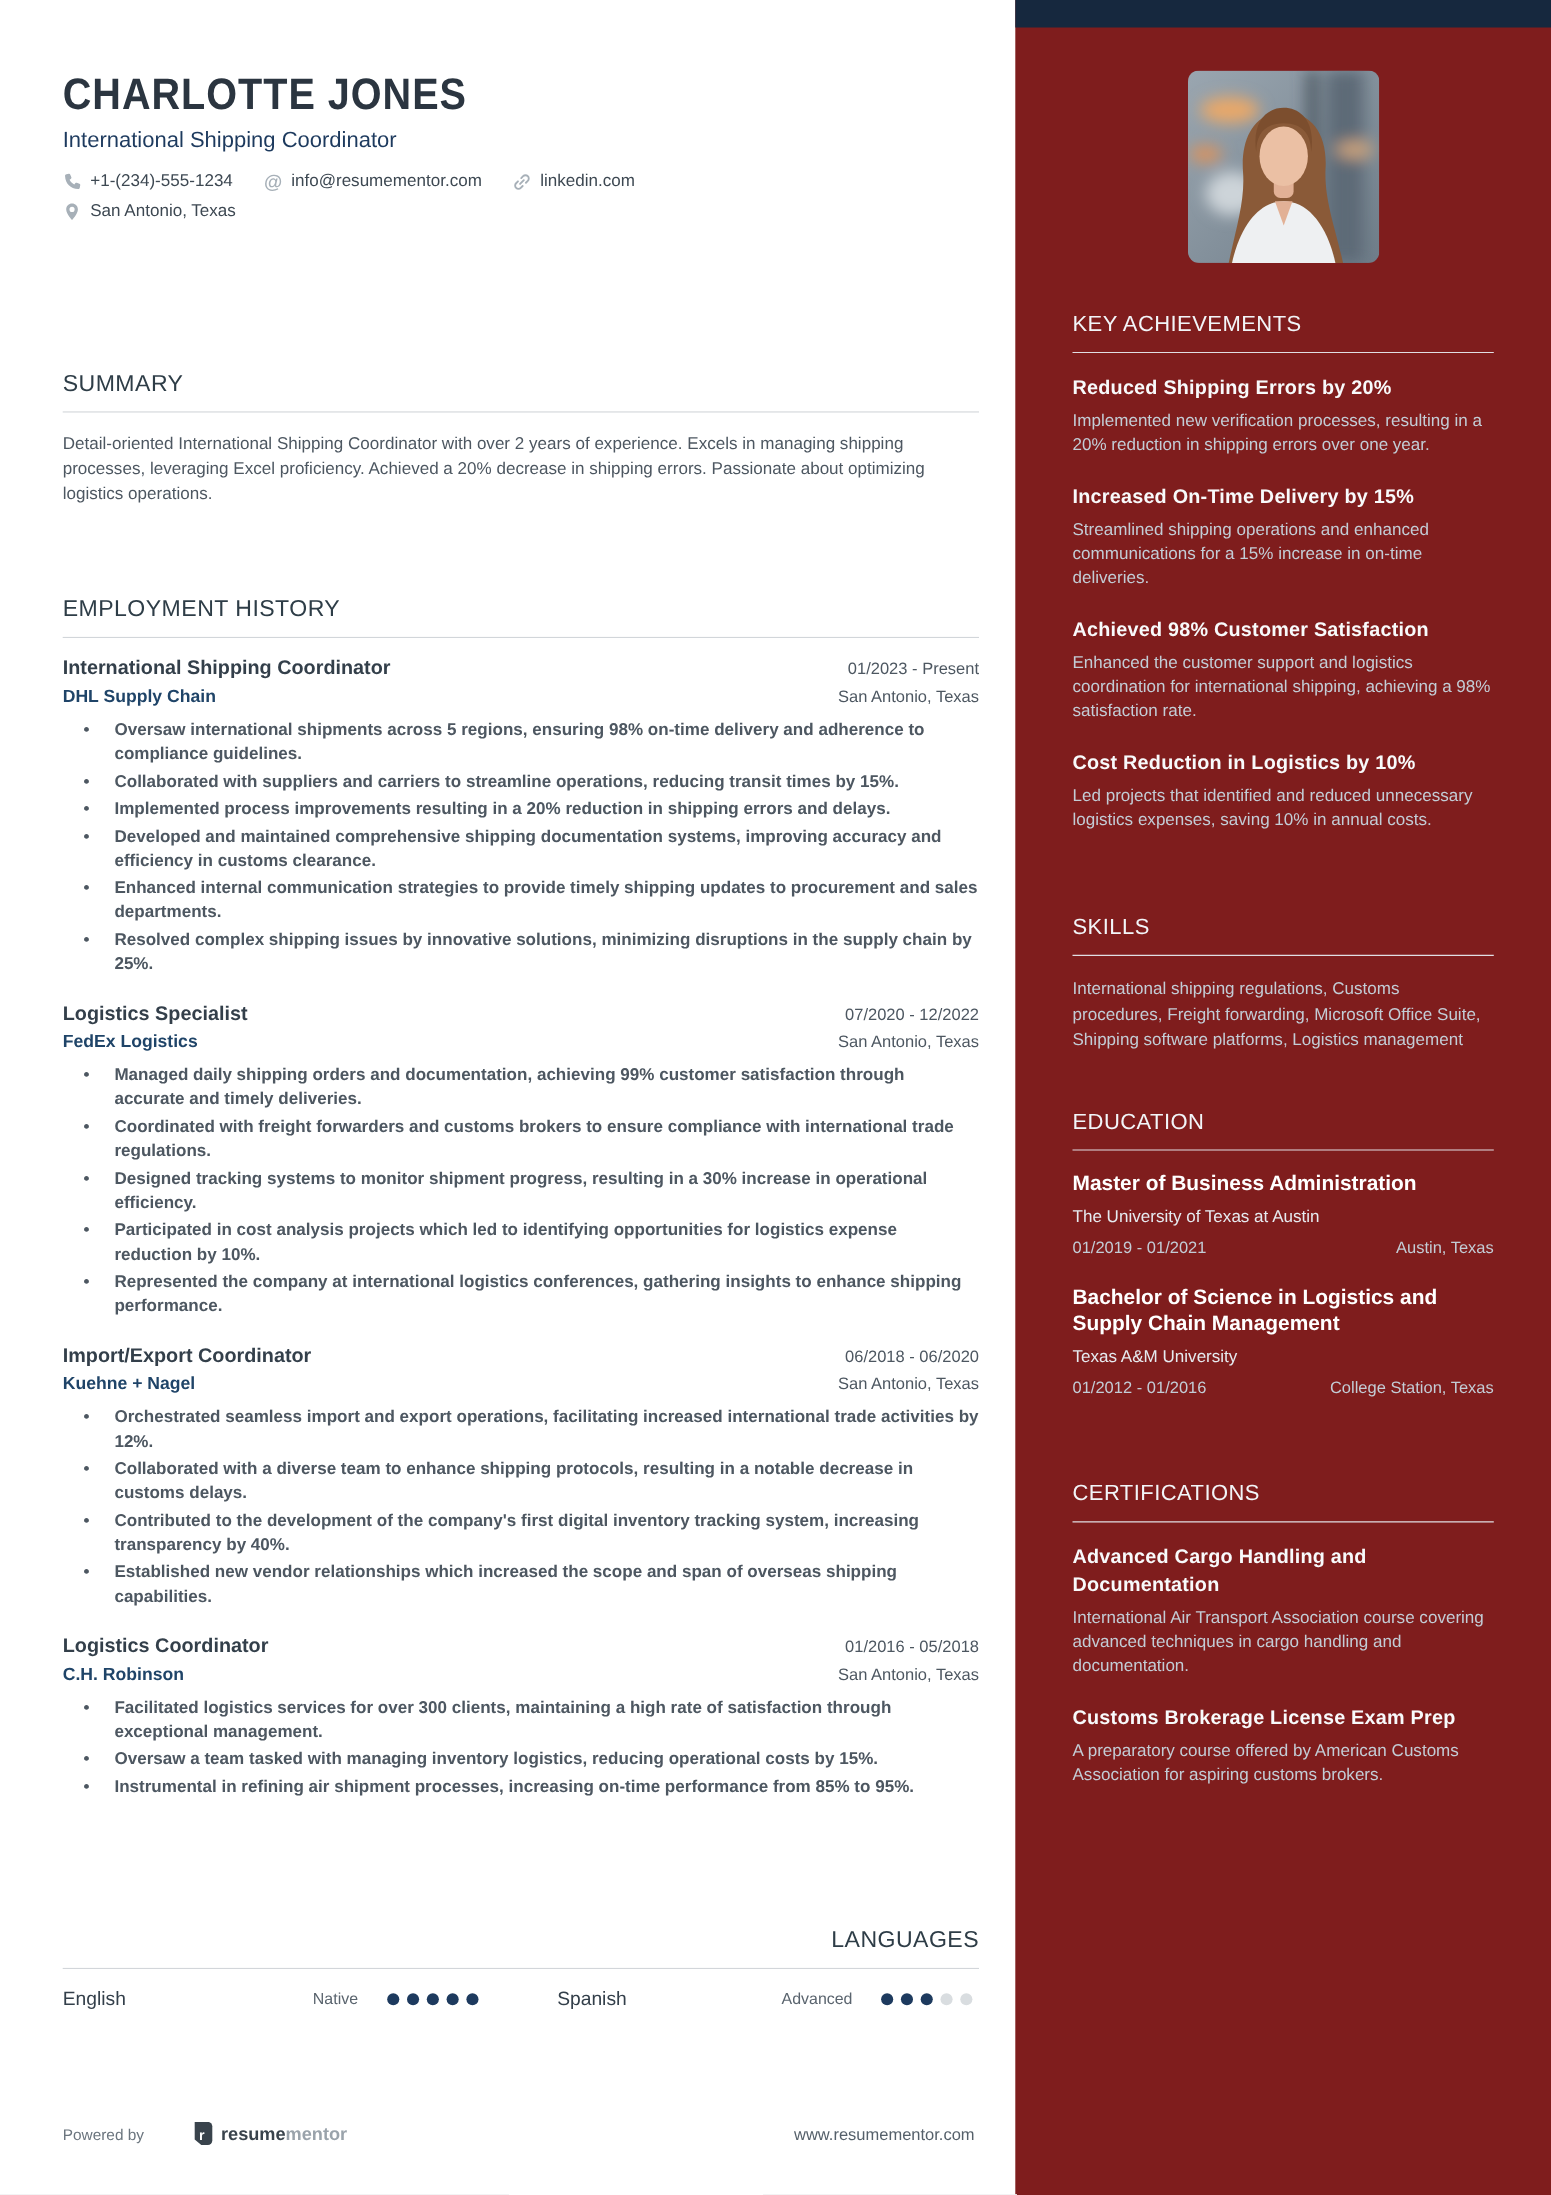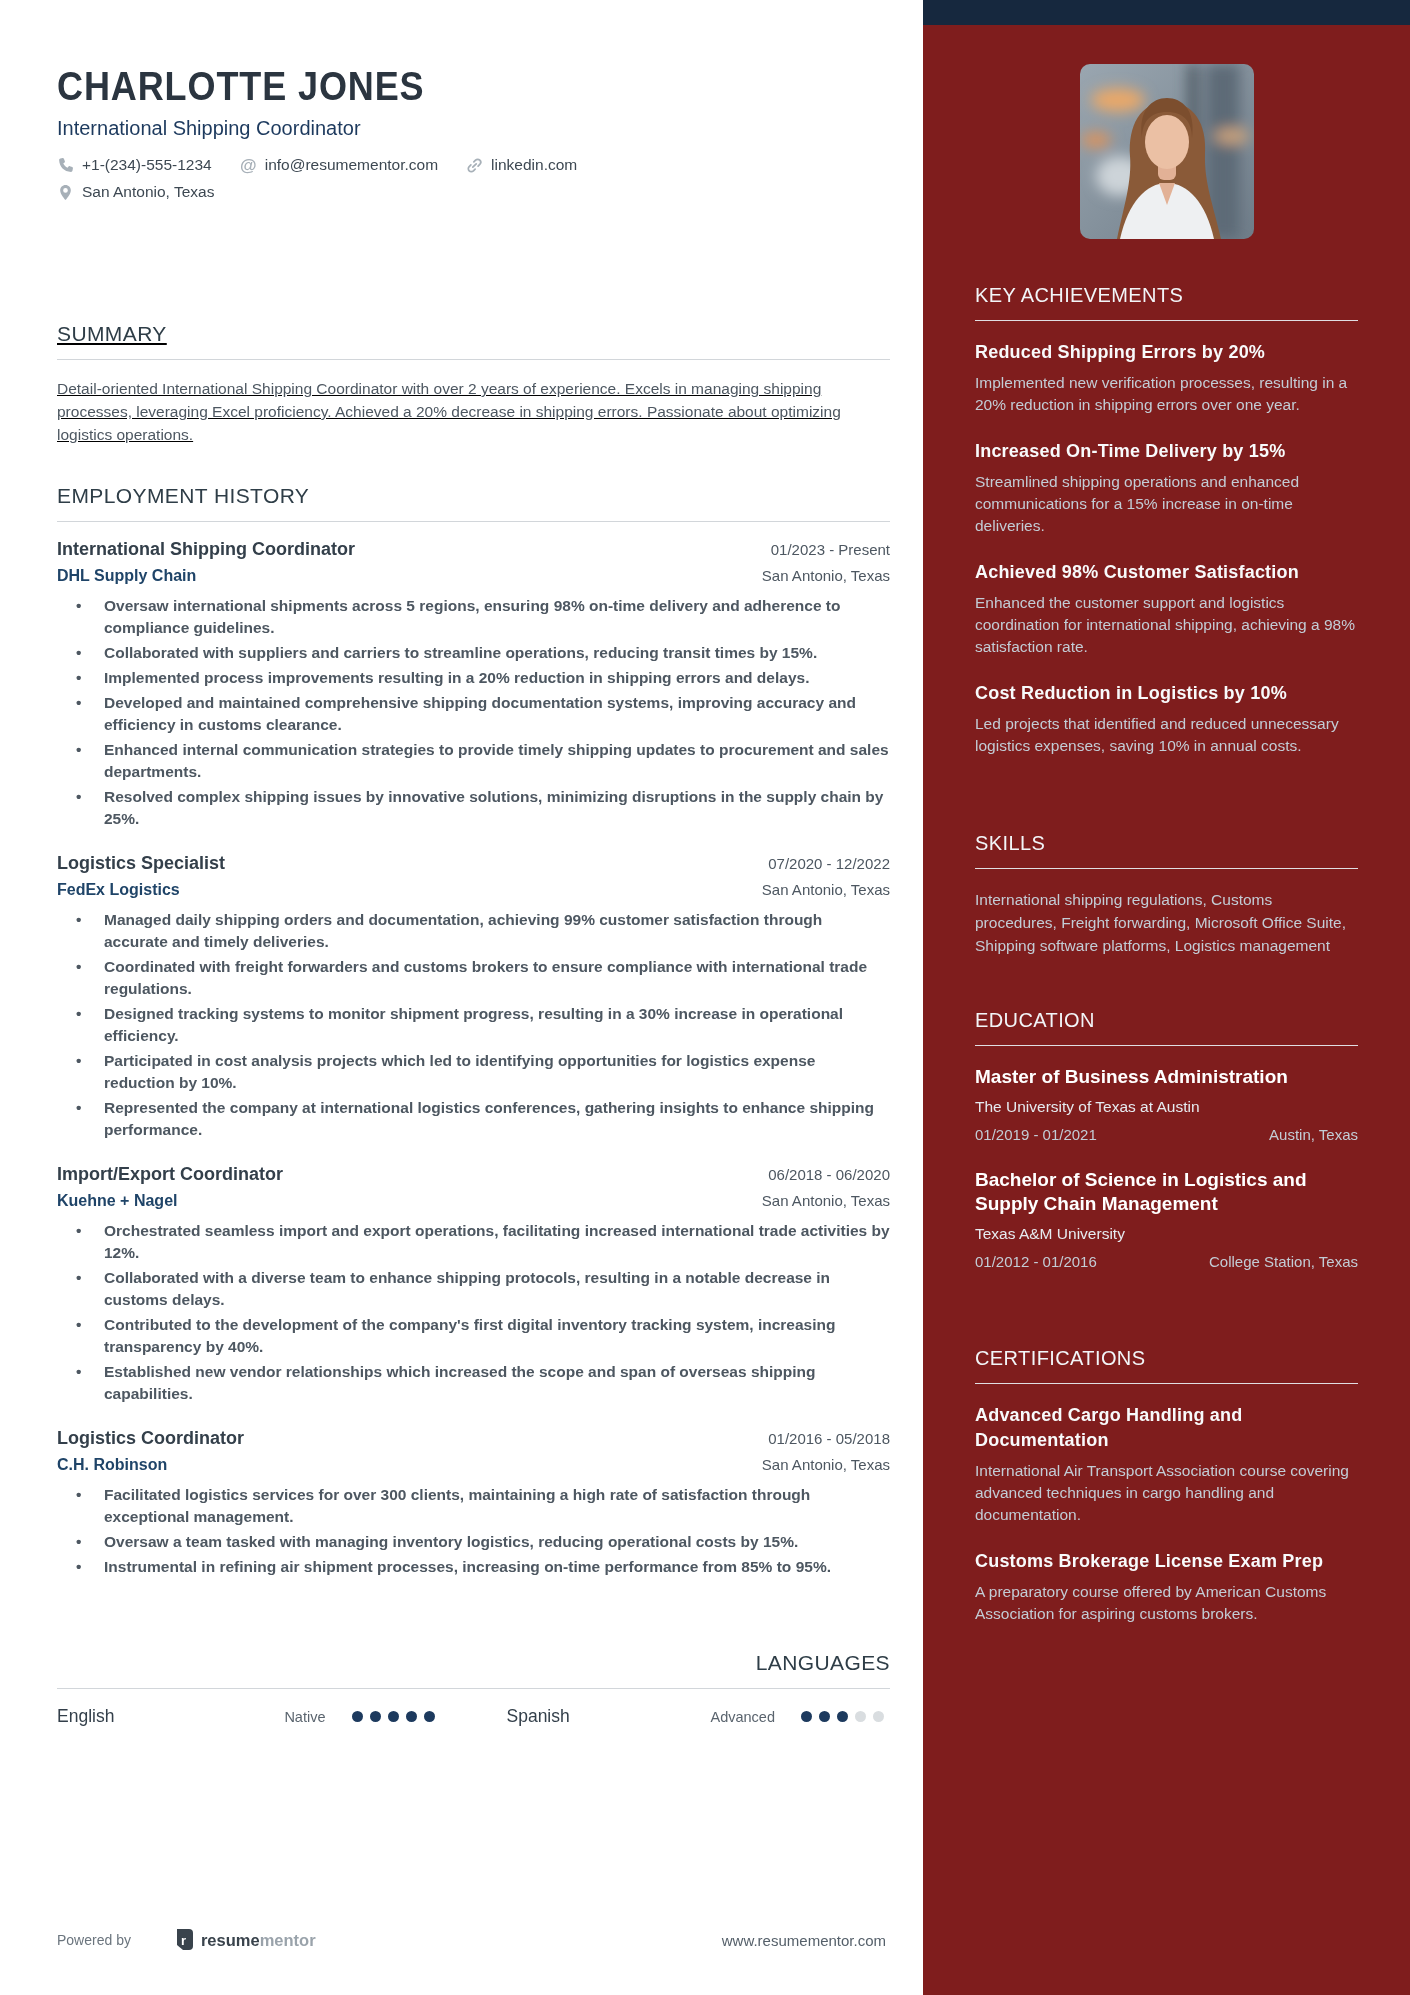--- a/index.html
+++ b/index.html
@@ -1,29 +1,29 @@
 <!DOCTYPE html>
 <html><head>
 <meta charset="utf-8">
 <style>
   html,body{margin:0;padding:0;background:#e9eaec;}
   .page{position:relative;width:1410px;height:1995px;background:#ffffff;display:flex;
         font-family:"Liberation Sans",sans-serif;overflow:hidden;margin:0 auto;}
   
-  .left{width:923px;box-sizing:border-box;padding:64px 33px 44px 57px;display:flex;flex-direction:column;}
+  .left{width:923px;box-sizing:border-box;padding:64px 33px 44px 57px;display:flex;flex-direction:column;gap:43px;}
   .name{margin:0;font-size:40px;line-height:44px;font-weight:700;color:#2b3540;letter-spacing:1px;
         transform:scaleX(.9);transform-origin:left;white-space:nowrap;}
   .job-main-title{margin-top:9px;font-size:20px;color:#1d3a5e;}
   .contact-rows{margin-top:16px;}
   .contact-row{display:flex;align-items:center;gap:28px;margin-bottom:9px;}
   .contact{display:flex;align-items:center;gap:8px;font-size:15.5px;color:#3d4852;}
   .cicon{width:17px;height:17px;flex:0 0 auto;display:inline-flex;align-items:center;justify-content:center;}
   .at-glyph{font-size:17px;font-weight:700;color:#a7b0b8;line-height:17px;}
   .sec{margin-top:38px;}
-  .sec.summary{margin-top:112px;text-decoration:underline;}
+  .sec.summary{margin-top:84px;}
   .sec.languages{margin-top:50px;text-align:right;}
   .sec-h{margin:0;font-size:21px;font-weight:400;color:#2e3d47;letter-spacing:.4px;}
   .rule{border-bottom:1px solid #d2d6da;margin:13px 0 17px;}
   .summary-text{font-size:15.5px;line-height:23px;color:#4d5761;max-width:820px;}
   
   .job{margin-bottom:23px;}
   .job-row{display:flex;justify-content:space-between;align-items:baseline;}
   .job-title{font-size:18px;font-weight:700;color:#333f4a;}
   .job-dates{font-size:15px;color:#4d5761;}
   .company-row{display:flex;justify-content:space-between;align-items:baseline;margin-top:7px;}

